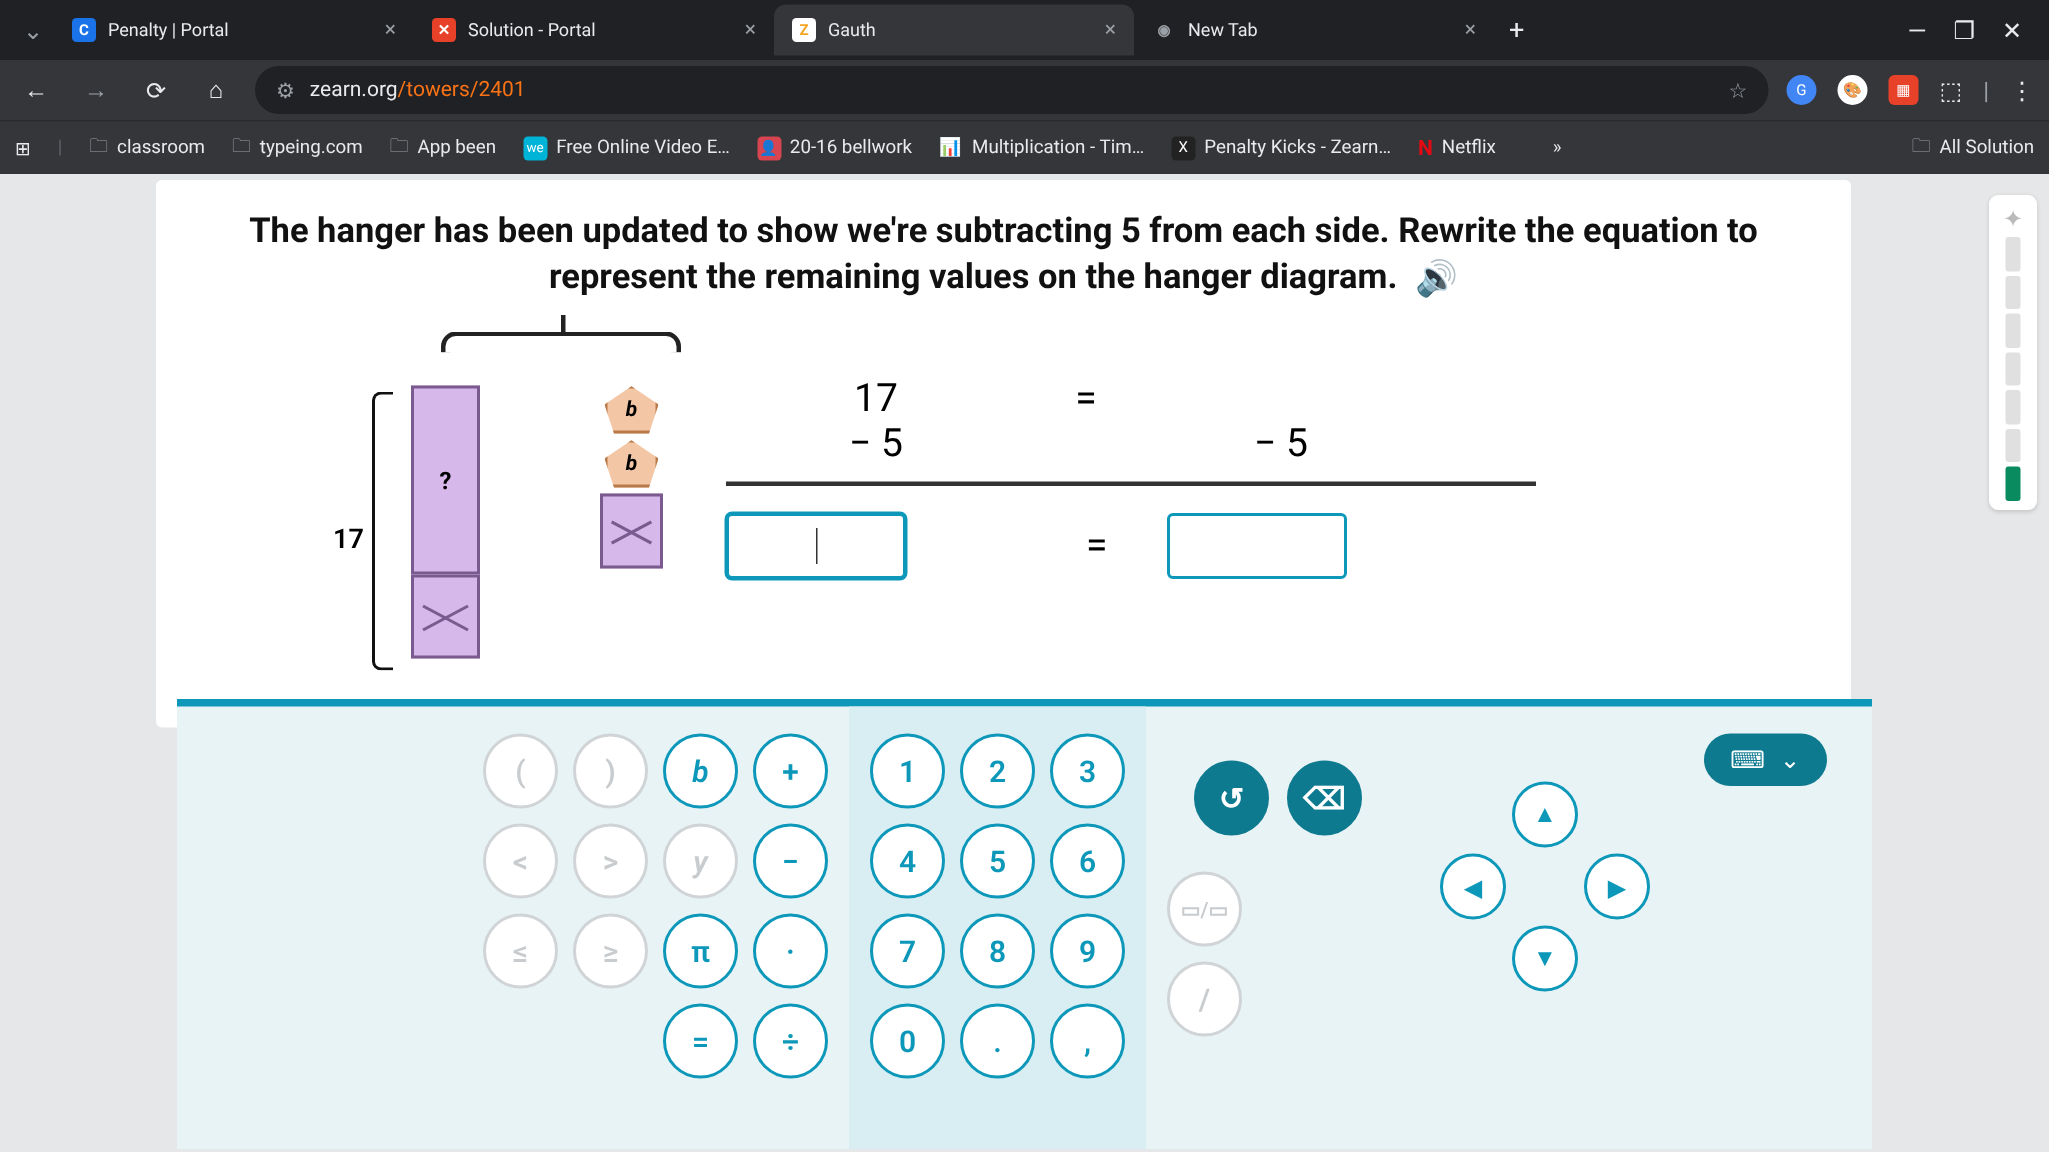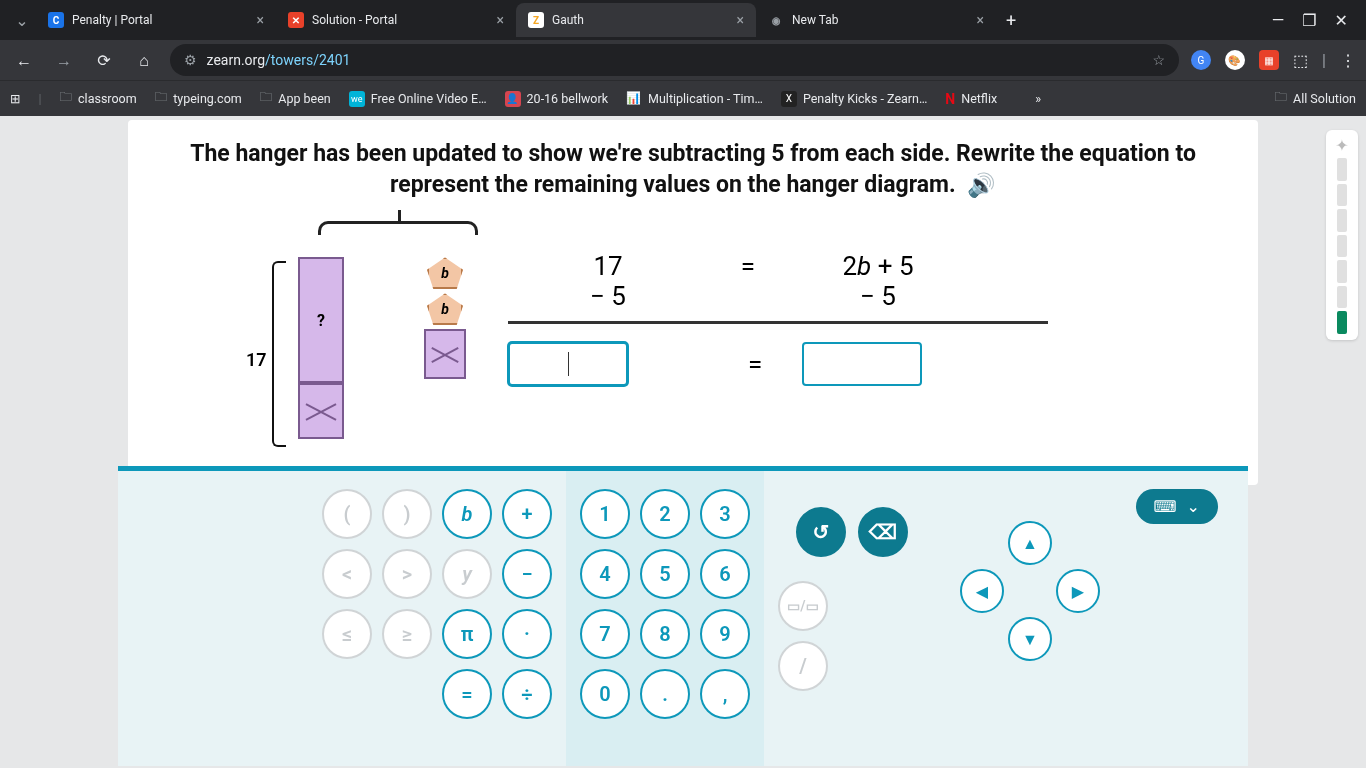--- a/index.html
+++ b/index.html
@@ -13,32 +13,32 @@
 .tab .favicon { width:16px; height:16px; border-radius:3px; display:flex; align-items:center; justify-content:center; font-size:10px; font-weight:bold; }
 .tab .title { flex:1; white-space:nowrap; overflow:hidden; text-overflow:ellipsis; }
 .tab .close { color:#9aa0a6; font-size:14px; }
 .newtab { color:#e8eaed; font-size:18px; padding:0 10px; }
 .win-controls { margin-left:auto; display:flex; gap:18px; color:#e8eaed; padding-right:10px; }
 
 .addrbar { display:flex; align-items:center; height:40px; background:#35363a; padding:0 10px; gap:12px; }
 .nav-btn { color:#9aa0a6; width:28px; text-align:center; font-size:16px; }
 .nav-btn.enabled { color:#e8eaed; }
 .omnibox { flex:1; background:#202124; border-radius:20px; height:32px; display:flex; align-items:center; padding:0 14px; gap:10px; color:#e8eaed; font-size:14px; }
-.omnibox .url-dim { color:#7dd3fc; }
+.omnibox .url-dim { color:#f97316; }
 .addr-icons { display:flex; gap:14px; align-items:center; color:#e8eaed; }
 .addr-icons .circ { width:20px; height:20px; border-radius:50%; display:flex; align-items:center; justify-content:center; font-size:10px; }
 
 .bookbar { display:flex; align-items:center; height:36px; background:#35363a; border-top:1px solid #2a2b2e; padding:0 10px; gap:18px; color:#e8eaed; font-size:12.5px; }
 .bookbar .bm { display:flex; align-items:center; gap:6px; white-space:nowrap; }
 .bookbar .folder-icon { color:#9aa0a6; }
 .bookbar .allbm { margin-left:auto; display:flex; align-items:center; gap:6px; }
 
 
 .page { background:#e6e7e8; height:652px; position:relative; }
-.card { position:absolute; left:128px; top:4px; width:1130px; background:#fff; border-radius:4px; }
+.card { position:absolute; left:104px; top:4px; width:1130px; background:#fff; border-radius:4px; }
 .prompt { padding:18px 40px 10px; text-align:center; font-size:23px; font-weight:700; color:#111; line-height:1.35; }
 .audio-icon { display:inline-block; margin-left:6px; vertical-align:middle; }
 
 .workarea { display:flex; padding:10px 30px 24px; gap:50px; align-items:flex-start; }
 
 
 .hanger { position:relative; width:300px; height:240px; }
 .hang-label { position:absolute; left:88px; top:128px; font-size:18px; font-weight:600; }
 .brace { position:absolute; left:114px; top:40px; width:14px; height:186px; border-left:2px solid #111; border-top:2px solid #111; border-bottom:2px solid #111; border-radius:6px 0 0 6px; }
 .bar-top { position:absolute; left:160px; top:0; width:160px; height:14px; border:3px solid #222; border-bottom:none; border-radius:10px 10px 0 0; }
@@ -204,21 +204,20 @@
         <div class="right-stack">
           <div class="pent">b</div>
           <div class="pent">b</div>
           <div class="sq crossX"></div>
         </div>
       </div>
       <div class="eqn">
         <div class="eqrow">
           <div class="eqcol left">17</div>
           <div class="eqmid">=</div>
-          <div class="eqcol"><span>2<span class="italic">b</span> + 5</span></div>
         </div>
         <div class="eqrow">
           <div class="eqcol left">− 5</div>
           <div class="eqmid"></div>
           <div class="eqcol">− 5</div>
         </div>
         <div class="hr"></div>
         <div class="answer-row">
           <div class="eqcol left">
               <div class="ansbox focus"></div>

